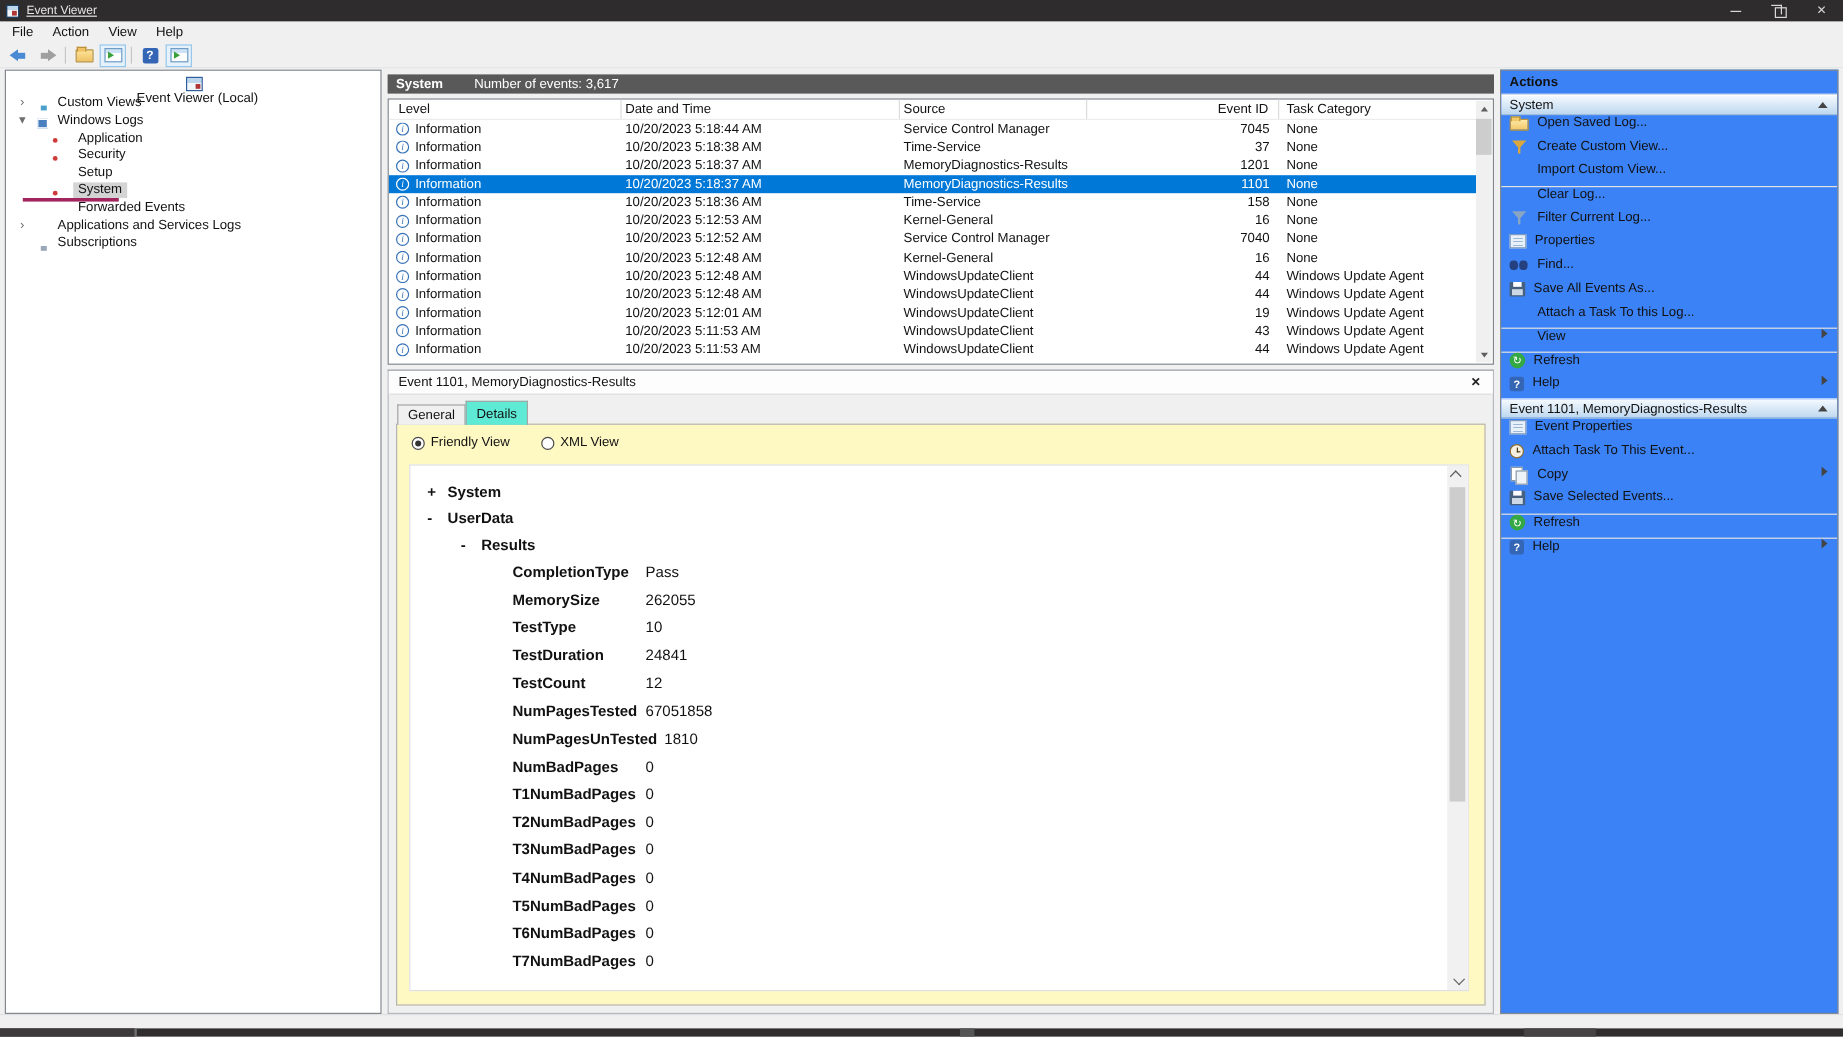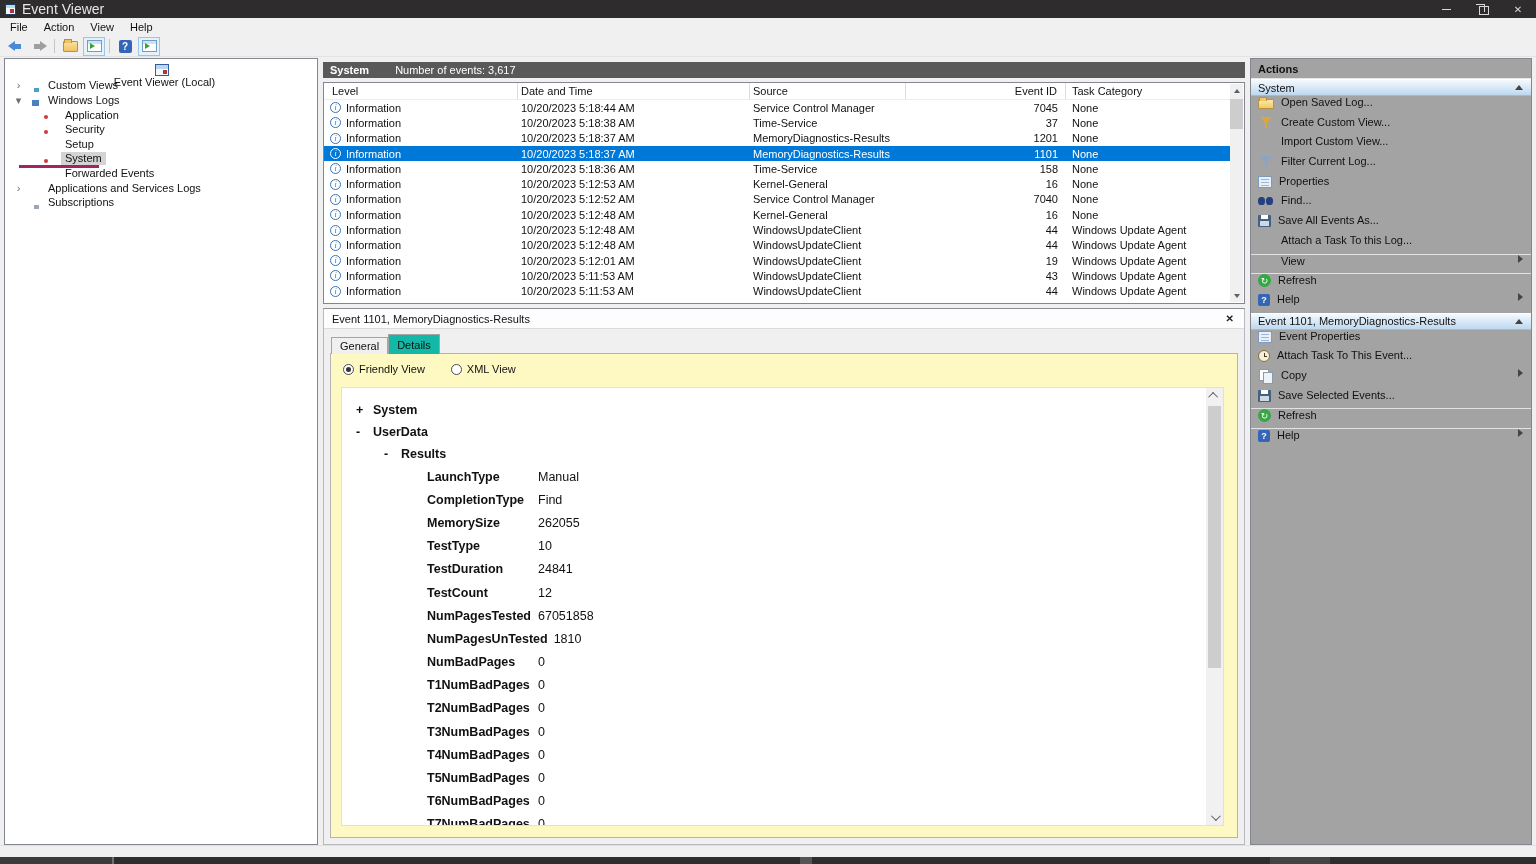--- a/index.html
+++ b/index.html
@@ -4,21 +4,21 @@
 <style>
   * { box-sizing: border-box; margin: 0; padding: 0; }
   html,body { width:1536px; height:864px; overflow:hidden; }
   body { font-family:"Liberation Sans", sans-serif; background:#f0f0f0; position:relative; color:#111; }
 
   
   .titlebar { height:18px; background:#2e2c2d; display:flex; align-items:center; }
   .app-ico { width:11px; height:11px; margin:0 6px 0 5px; border:1px solid #1c3f66;
              background:linear-gradient(#bcd6ee 0 3px,#f2f7fc 3px); position:relative; flex:none; }
   .app-ico::after { content:""; position:absolute; right:1px; bottom:1px; width:4px; height:4px; background:#b03535; }
-  .win-title { color:#e6e6e6; font-size:14px; }
+  .win-title { color:#e6e6e6; font-size:10px;text-decoration:underline; }
   .win-controls { margin-left:auto; display:flex; height:100%; }
   .ctl { width:36px; display:flex; align-items:center; justify-content:center; }
   .ctl-min::before { content:""; width:9px; height:1px; background:#d9d9d9; }
   .ctl-max { position:relative; }
   .ctl-max::before { content:""; position:absolute; width:8px; height:7px; border:1px solid #d9d9d9; left:15px; top:6px; }
   .ctl-max::after  { content:""; position:absolute; width:8px; height:7px; border:1px solid #d9d9d9; left:12px; top:4px;
                      border-bottom:none; border-left:none; }
   .ctl-close { color:#d9d9d9; font-size:10px; }
 
   
@@ -99,41 +99,41 @@
 
   
   .details-pane { flex:1; margin-top:4px; background:#f0f0f0; border:1px solid #b6bac0; border-top:1px solid #8b9097;
       display:flex; flex-direction:column; min-height:0; }
   .dp-title { height:20px; background:#fdfdfd; border-bottom:1px solid #dcdcdc; display:flex; align-items:center;
       font-size:11px; padding:0 10px 0 8px; flex:none; }
   .dp-close { margin-left:auto; font-size:10px; font-weight:bold; color:#222; }
   .dp-tabs { display:flex; align-items:flex-end; padding-left:7px; margin-top:5px; height:20px; flex:none; position:relative; z-index:2; }
   .tab { height:17px; padding:0 8px; font-size:11px; display:flex; align-items:center; background:#f0f0f0;
       border:1px solid #a5a5a5; border-bottom:none; }
-  .tab.active { height:20px; background:#14b8a6; position:relative; z-index:3; }
+  .tab.active { height:20px; background:#5eead4; position:relative; z-index:3; }
   .dp-content { flex:1; margin:0 6px 6px 6px; border:1px solid #b4b4b4; background:#fef9c3; position:relative; margin-top:-1px; min-height:0; }
   .radio-row { display:flex; align-items:center; gap:26px; padding:9px 0 0 12px; font-size:11px; }
   .radio-opt { display:flex; align-items:center; gap:5px; }
   .radio { width:11px; height:11px; border:1px solid #4a4a4a; border-radius:50%; background:#fff; position:relative; flex:none; }
   .radio.checked::after { content:""; position:absolute; left:2px; top:2px; width:5px; height:5px; border-radius:50%; background:#333; }
   .dp-box { position:absolute; left:10px; right:13px; top:33px; bottom:11px; background:#fff; border:1px solid #e0e0e0; display:flex; overflow:hidden; }
   .dp-box-inner { flex:1; padding-top:11px; overflow:hidden; }
   .node-row { height:22px; display:flex; align-items:center; padding-left:14px; font-size:12.5px; font-weight:bold; }
   .node-row.ind-1 { padding-left:42px; }
   .node-prefix { width:17px; flex:none; }
   .fr { height:23.2px; display:flex; align-items:center; padding-left:85px; font-size:12.5px; white-space:nowrap; }
   .fk { font-weight:bold; min-width:105px; margin-right:6px; }
   .dp-scroll { width:17px; flex:none; background:#f1f1f1; display:flex; flex-direction:column; align-items:center; }
   .chev { width:17px; height:15px; display:flex; align-items:center; justify-content:center; color:#5f5f5f; flex:none; }
   .chev-up::before { content:""; width:6px; height:6px; border-left:1.5px solid #5f5f5f; border-top:1.5px solid #5f5f5f; transform:rotate(45deg) translateY(2px); }
   .chev-down::before { content:""; width:6px; height:6px; border-right:1.5px solid #5f5f5f; border-bottom:1.5px solid #5f5f5f; transform:rotate(45deg) translateY(-2px); }
   .dp-thumb { width:13px; height:60%; background:#cdcdcd; margin-top:3px; }
 
   
-  .actions-panel { width:282px; flex:none; background:#a3a3a3; border:1px solid #828790; display:flex; flex-direction:column; font-size:11px; overflow:hidden; }
+  .actions-panel { width:282px; flex:none; background:#3b82f6; border:1px solid #828790; display:flex; flex-direction:column; font-size:11px; overflow:hidden; }
   .ap-title { height:20px; display:flex; align-items:center; padding-left:7px; font-weight:bold; flex:none; border-bottom:1px solid #e5e5e5; }
   .ap-header { height:17px; flex:none; background:linear-gradient(#f4f9fe,#bed8ef); border-top:1px solid #fff;
       border-bottom:1px solid #9fbdda; display:flex; align-items:center; padding:0 8px 0 7px; }
   .ap-caret { margin-left:auto; width:0; height:0; border:4px solid transparent; border-top:0; border-bottom:5px solid #444; }
   .ap-item { height:19.7px; display:flex; align-items:flex-start; padding:0 8px 0 7px; }
   .ap-item.divider { border-top:1px solid #e2e2e2; }
   .ap-label { white-space:nowrap; overflow:hidden; }
   .submenu-arrow { margin-left:auto; width:0; height:0; border:4px solid transparent; border-right:0; border-left:5px solid #444; }
   .ai { width:16px; height:14px; margin-right:7px; position:relative; flex:none; }
   .ai-folder-open { background:linear-gradient(#fde9a9,#f2c967); border:1px solid #b8923f; border-radius:1px; height:10px; margin-top:3px; }
@@ -489,28 +489,24 @@
                   <span>UserData</span>
                 </div>
 
                 <div class="node-row ind-1">
                   <span class="node-prefix">-</span>
                   <span>Results</span>
                 </div>
               </div>
             <div>
 
-                <div class="fr">
-                  <span class="fk">LaunchType</span>
-                  <span class="fv">Manual</span>
-                </div>
 
                 <div class="fr">
                   <span class="fk">CompletionType</span>
-                  <span class="fv">Find</span>
+                  <span class="fv">Pass</span>
                 </div>
 
                 <div class="fr">
                   <span class="fk">MemorySize</span>
                   <span class="fv">262055</span>
                 </div>
 
                 <div class="fr">
                   <span class="fk">TestType</span>
                   <span class="fv">10</span>
@@ -608,20 +604,25 @@
           <span class="ap-label">Create Custom View...</span>
 
         </div>
 
         <div class="ap-item">
           <span class="ai"></span>
           <span class="ap-label">Import Custom View...</span>
 
         </div>
 
+        <div class="ap-item divider">
+          <span class="ai"></span>
+          <span class="ap-label">Clear Log...</span>
+
+        </div>
 
         <div class="ap-item">
           <span class="ai ai-filter"></span>
           <span class="ap-label">Filter Current Log...</span>
 
         </div>
 
         <div class="ap-item">
           <span class="ai ai-props"></span>
           <span class="ap-label">Properties</span>

